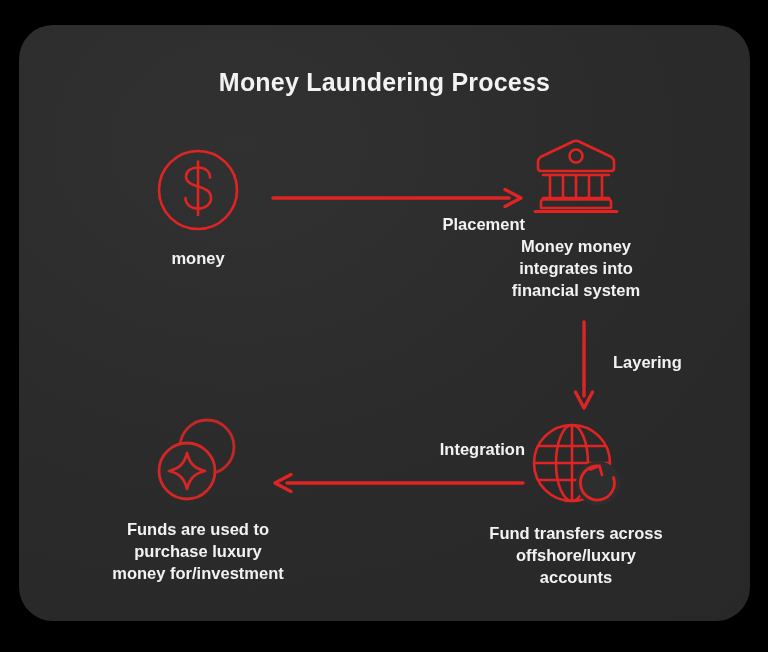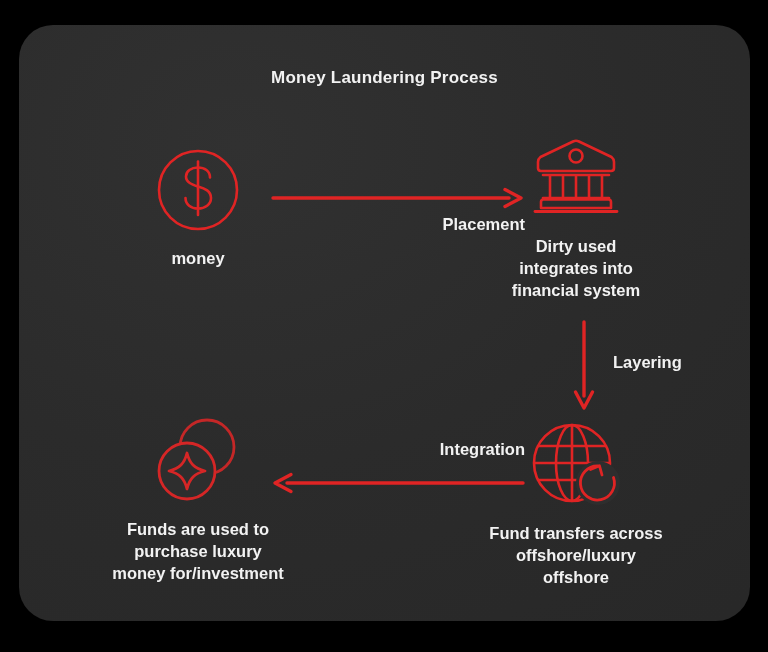--- a/index.html
+++ b/index.html
@@ -38,21 +38,21 @@
   }
 
   
   .title {
     position: absolute;
     left: 0;
     top: 43px;
     width: 731px;
     text-align: center;
     color: #f2f2f2;
-    font-size: 17px;
+    font-size: 25px;
     font-weight: bold;
     letter-spacing: 0.2px;
   }
 
   
   .node {
     position: absolute;
     width: 230px;
     text-align: center;
   }
@@ -138,21 +138,21 @@
             <line x1="46" y1="37" x2="46" y2="60" stroke="#e02424" stroke-width="2.6"></line>
             <line x1="59" y1="37" x2="59" y2="60" stroke="#e02424" stroke-width="2.6"></line>
             <line x1="72" y1="37" x2="72" y2="60" stroke="#e02424" stroke-width="2.6"></line>
 
             <path d="M11 64 Q11 61.5 13.5 61.5 L78.5 61.5 Q81 61.5 81 64 L81 70 L11 70 Z" fill="none" stroke="#e02424" stroke-width="2.6" stroke-linejoin="round"></path>
             <line x1="5" y1="73.5" x2="87" y2="73.5" stroke="#e02424" stroke-width="2.8" stroke-linecap="round"></line>
           </svg>
         </span>
       </div>
       <div class="caption">
-        <div>Dirty used</div>
+        <div>Money money</div>
         <div>integrates into</div>
         <div>financial system</div>
       </div>
     </div>
 
     <div class="node" id="node-transfers">
       <div class="icon-wrap">
         <span>
           <svg width="96" height="92" viewBox="0 0 96 92">
 
@@ -167,21 +167,21 @@
 
             <circle cx="70" cy="64" r="22" fill="#2e2e2e" stroke="none"></circle>
             <path d="M70 47 A17 17 0 1 0 85.5 58.5" fill="none" stroke="#e02424" stroke-width="2.8" stroke-linecap="round"></path>
             <path d="M62.5 50.5 L71.5 46.8 L74 56" fill="none" stroke="#e02424" stroke-width="2.8" stroke-linecap="round" stroke-linejoin="round"></path>
           </svg>
         </span>
       </div>
       <div class="caption">
         <div>Fund transfers across</div>
         <div>offshore/luxury</div>
-        <div>offshore</div>
+        <div>accounts</div>
       </div>
     </div>
 
     <div class="node" id="node-luxury">
       <div class="icon-wrap">
         <span>
           <svg width="96" height="92" viewBox="0 0 96 92">
 
             <circle cx="57" cy="32" r="27" fill="none" stroke="#c42727" stroke-width="2.8"></circle>
 

